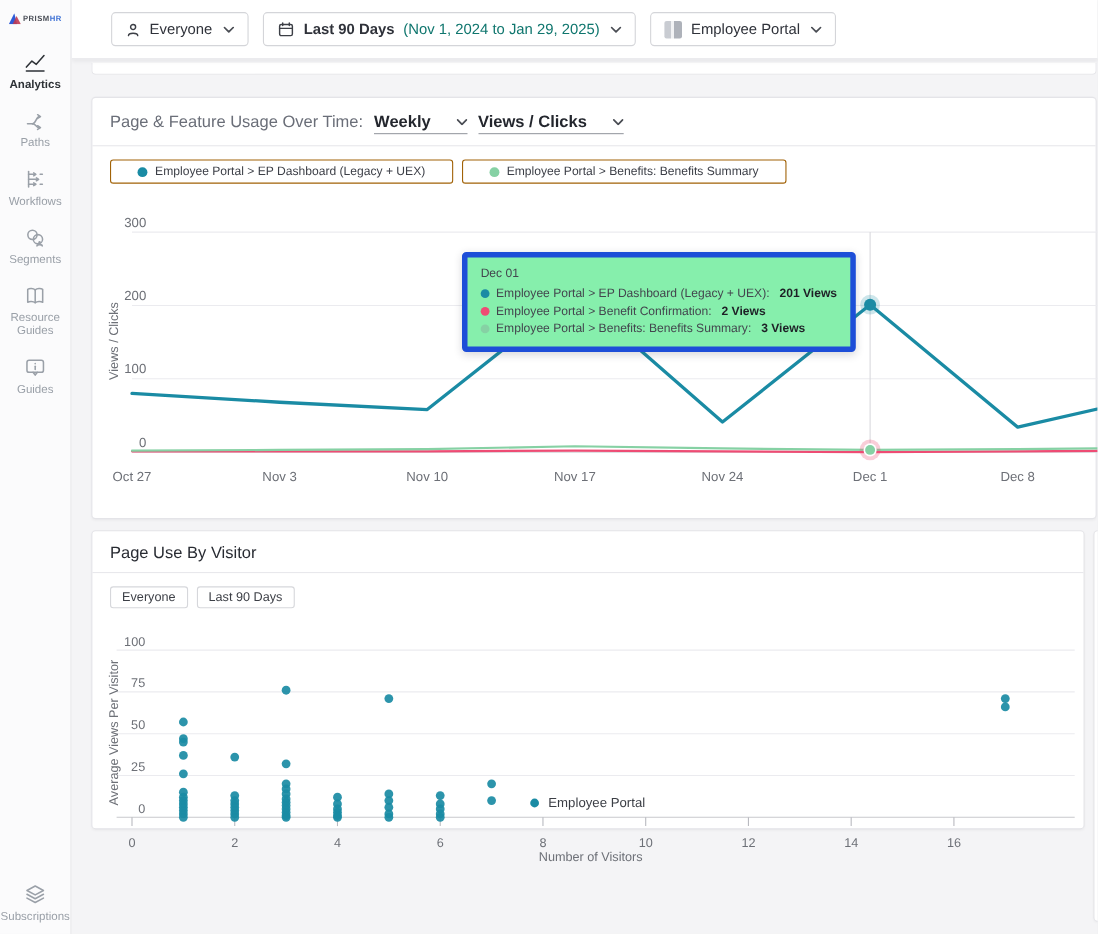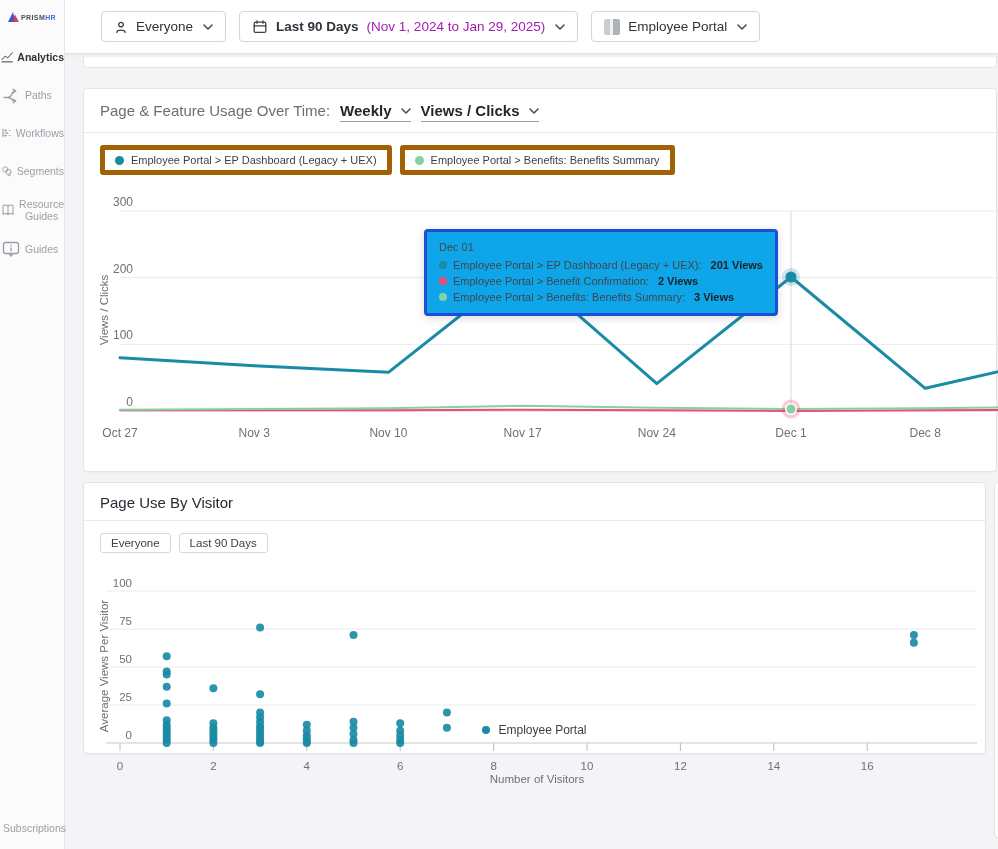--- a/index.html
+++ b/index.html
@@ -7,61 +7,61 @@
   body { font-family:"Liberation Sans", sans-serif; }
   .app { position:relative; width:998px; height:849px; background:#f4f4f6; overflow:hidden; }
 
   
   .sidebar { position:absolute; left:0; top:0; width:65px; height:849px; background:#fbfbfc;
              border-right:1px solid #e6e6e9; z-index:10; display:flex; flex-direction:column; align-items:center; }
   .logo { margin-top:12px; display:flex; align-items:center; gap:2px; }
   .logo-text { font-size:7px; font-weight:bold; letter-spacing:.4px; color:#4a4e57; }
   .logo-text .hr { color:#3b6fd4; }
   .nav { margin-top:24px; display:flex; flex-direction:column; align-items:center; gap:16px; width:100%; flex:1; }
-  .nav-item { display:flex; align-items:center; gap:3px; color:#9aa0a8;
+  .nav-item { display:flex; flex-direction:column; align-items:center; gap:3px; color:#9aa0a8;
               font-size:10.5px; text-align:center; line-height:1.15; width:100%; cursor:pointer; }
   .nav-item.active { color:#2e3237; }
   .nav-item.active .nav-label { font-weight:bold; }
   .nav-item svg { stroke:currentColor; fill:none; stroke-width:1.4; stroke-linecap:round; stroke-linejoin:round; }
   .nav-bottom { margin-top:auto; margin-bottom:10px; }
 
   
   .main { position:absolute; left:65px; top:0; width:933px; height:849px; }
   .topbar { position:relative; height:54px; background:#fff; border-bottom:1px solid #e3e3e7;
             box-shadow:0 1px 4px rgba(30,30,40,.07); display:flex; align-items:center; padding-left:36px; gap:13px; z-index:5; }
   .fbtn { display:inline-flex; align-items:center; gap:8px; height:31px; padding:0 12px; border:1px solid #d4d5d9;
           border-radius:4px; background:#fff; font-size:13.5px; color:#2f323a; cursor:pointer; white-space:nowrap; }
   .fbtn svg.g { stroke:#3c3f46; fill:none; stroke-width:1.3; stroke-linecap:round; }
   .fbtn .bold { font-weight:bold; }
-  .fbtn .range { color:#a21caf; }
+  .fbtn .range { color:#0f766e; }
   .chev { stroke:#4a4d54; fill:none; stroke-width:1.6; stroke-linecap:round; stroke-linejoin:round; margin-left:2px; }
   .app-ico { width:16px; height:16px; border-radius:2px;
              background:linear-gradient(90deg,#c9ccd2 0 35%, #f1f2f4 35% 55%, #aeb2ba 55% 100%); }
 
   .content { position:relative; height:795px; background:#f4f4f6; overflow:hidden; }
   .card { position:absolute; background:#fff; border:1px solid #e4e4e8; border-radius:4px; box-shadow:0 1px 2px rgba(0,0,0,.03); }
   .sliver-top { position:absolute; left:18px; top:3px; width:914px; height:11px; background:#fff;
                 border:1px solid #e4e4e8; border-top:none; border-radius:0 0 4px 4px; }
 
   
   .card1 { left:18px; top:34px; width:914px; height:384px; }
   .c1-title-row { display:flex; align-items:baseline; padding:13px 16px 10px 16px; border-bottom:1px solid #e8e8ec; }
   .c1-prefix { font-size:15px; color:#6a6e78; }
-  .c1-drop { display:inline-flex; align-items:center; gap:7px; margin-left:10px; font-size:15px; font-weight:bold;
+  .c1-drop { display:inline-flex; align-items:center; gap:21px; margin-left:10px; font-size:15px; font-weight:bold;
              color:#23262d; border-bottom:1px solid #9a9da4; padding-bottom:2px; cursor:pointer; }
   .legend-row { position:absolute; top:56px; left:16px; display:flex; gap:8px; z-index:2; }
-  .pill { display:flex; align-items:center; gap:7px; border:5px solid #a16207; border-radius:3px; background:#fff;
-          padding:4px 10px; font-size:11px; color:#3c3f47; cursor:pointer; }
+  .pill { display:flex; align-items:center; gap:7px; border:1px solid #a16207; border-radius:3px; background:#fff;
+          padding:4px 24px; font-size:11px; color:#3c3f47; cursor:pointer; }
   .dot { width:9px; height:9px; border-radius:50%; flex:0 0 auto; }
   .chart-svg { position:absolute; inset:0; z-index:1; }
   svg text { font-family:"Liberation Sans", sans-serif; }
   .y-title { position:absolute; font-size:11.5px; color:#6d7077; text-align:center; white-space:nowrap;
              transform:rotate(-90deg); z-index:2; }
   .c1-ytitle { left:-40px; top:215px; width:120px; }
-  .tooltip { position:absolute; right:218px; top:140px; background:#0ea5e9; border:3px solid #1d4ed8; border-radius:4px;
+  .tooltip { position:absolute; right:218px; top:140px; background:#86efac; border:5px solid #1d4ed8; border-radius:4px;
              box-shadow:0 2px 8px rgba(40,40,55,.18); padding:9px 12px 10px 12px; font-size:11px; color:#43464e;
              white-space:nowrap; z-index:4; }
   .tt-date { margin-bottom:6px; }
   .tt-row { display:flex; align-items:center; gap:6px; margin-top:4px; }
   .tt-dot { width:8px; height:8px; border-radius:50%; flex:0 0 auto; }
   .tt-val { font-weight:bold; color:#1e2026; margin-left:3px; }
 
   
   .card2 { left:18px; top:428px; width:903px; height:272px; }
   .c2-title-row { padding:11px 16px 9px 16px; border-bottom:1px solid #e8e8ec; font-size:15px; color:#282b32; }

